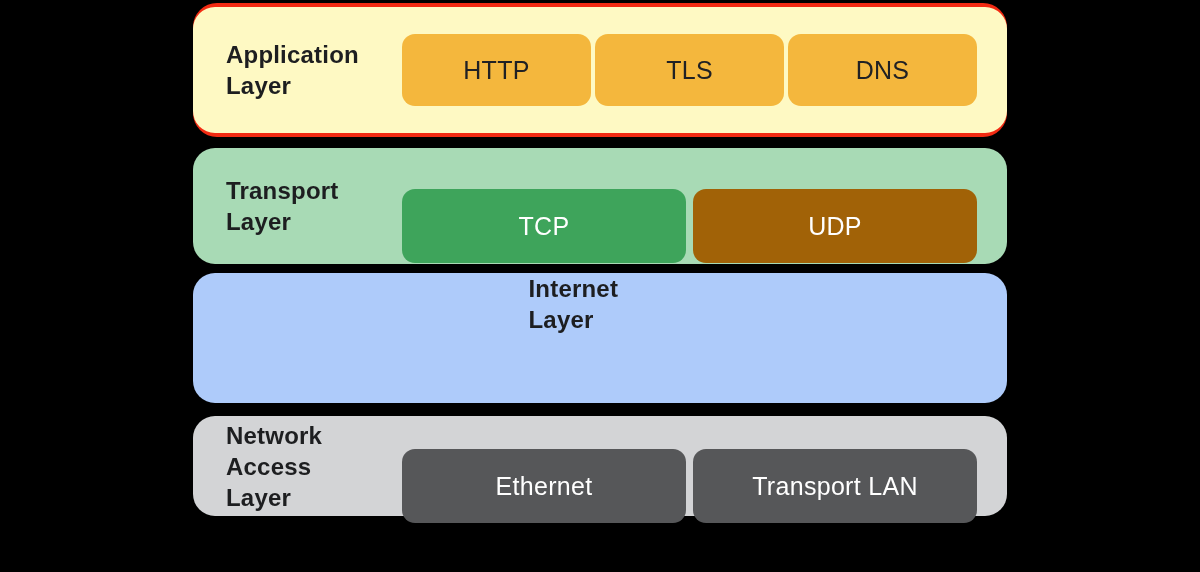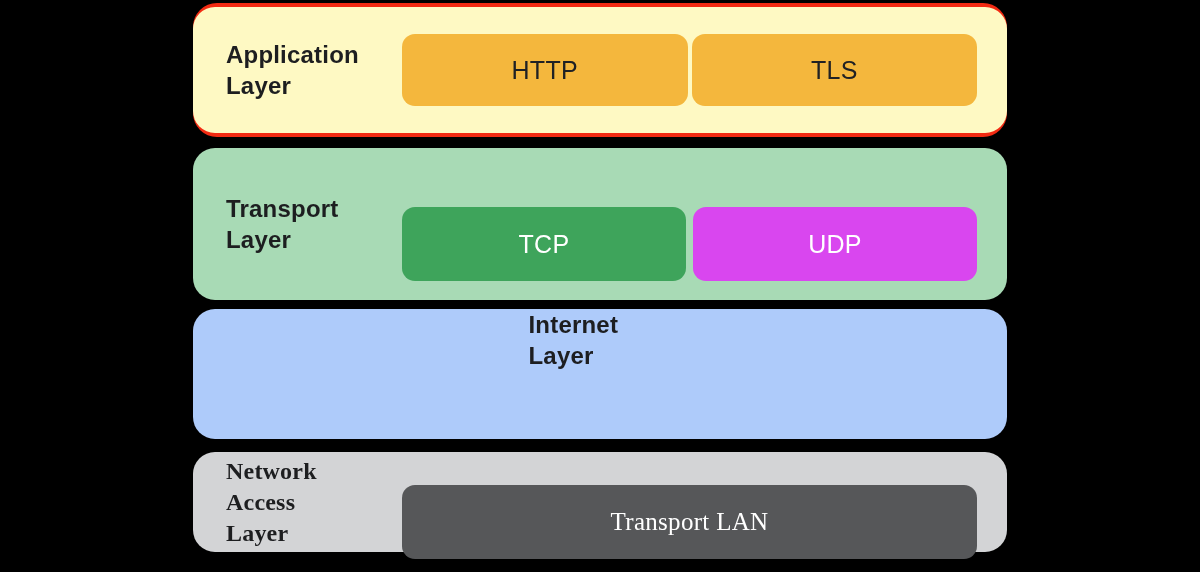--- a/index.html
+++ b/index.html
@@ -26,23 +26,23 @@
     padding: 4px 0;
     margin-bottom: 11px;
   }
   .layer {
     border-radius: 22px;
     display: flex;
     align-items: center;
     width: 100%;
   }
   .layer-app      { height: 126px; }
-  .layer-transport{ height: 152px; margin-bottom: 9px; }
+  .layer-transport{ height: 116px; margin-bottom: 9px; }
   .layer-internet { height: 130px; margin-bottom: 13px; }
-  .layer-network  { height: 100px; font-family: Liberation Serif, serif; }
+  .layer-network  { height: 100px; }
   .layer-label {
     margin: 0 0 0 33px;
     width: 176px;
     flex: 0 0 auto;
     font-size: 24px;
     font-weight: bold;
     line-height: 31px;
     color: #1D1E20;
     white-space: pre-line;
     letter-spacing: 0.2px;
@@ -73,41 +73,43 @@
 <div class="stage">
   <div class="stack">
 
     <div class="highlight-wrap" style="background-color: rgb(242, 42, 18);">
       <section class="layer layer-app" style="background-color: #fef9c3;">
         <h2 class="layer-label">Application
 Layer</h2>
         <div class="boxes gap-small">
           <div class="proto-box" style="background-color: rgb(244, 183, 61); color: rgb(32, 33, 36);">HTTP</div>
           <div class="proto-box" style="background-color: rgb(244, 183, 61); color: rgb(32, 33, 36);">TLS</div>
+          <div class="proto-box" style="background-color: rgb(244, 183, 61); color: rgb(32, 33, 36);">DNS</div>
         </div>
       </section>
     </div>
 
     <section class="layer layer-transport" style="background-color: rgb(168, 218, 181);">
       <h2 class="layer-label">Transport
 Layer</h2>
       <div class="boxes gap-wide">
         <div class="proto-box tall" style="background-color: rgb(62, 164, 91); color: rgb(255, 255, 255);">TCP</div>
-        <div class="proto-box tall" style="background-color: #d946ef; color: rgb(255, 255, 255);">UDP</div>
+        <div class="proto-box tall" style="background-color: #a16207; color: rgb(255, 255, 255);">UDP</div>
       </div>
     </section>
 
     <section class="layer layer-internet" style="background-color: rgb(174, 203, 250); flex-direction: column;">
       <h2 class="layer-label">Internet
 Layer</h2>
     </section>
 
     <section class="layer layer-network" style="background-color: rgb(211, 212, 214);">
       <h2 class="layer-label">Network
 Access
 Layer</h2>
       <div class="boxes gap-wide">
+        <div class="proto-box tall" style="background-color: rgb(86, 87, 89); color: rgb(255, 255, 255);">Ethernet</div>
         <div class="proto-box tall" style="background-color: rgb(86, 87, 89); color: rgb(255, 255, 255);">Transport LAN</div>
       </div>
     </section>
 
   </div>
 </div>
 
 </body></html>

